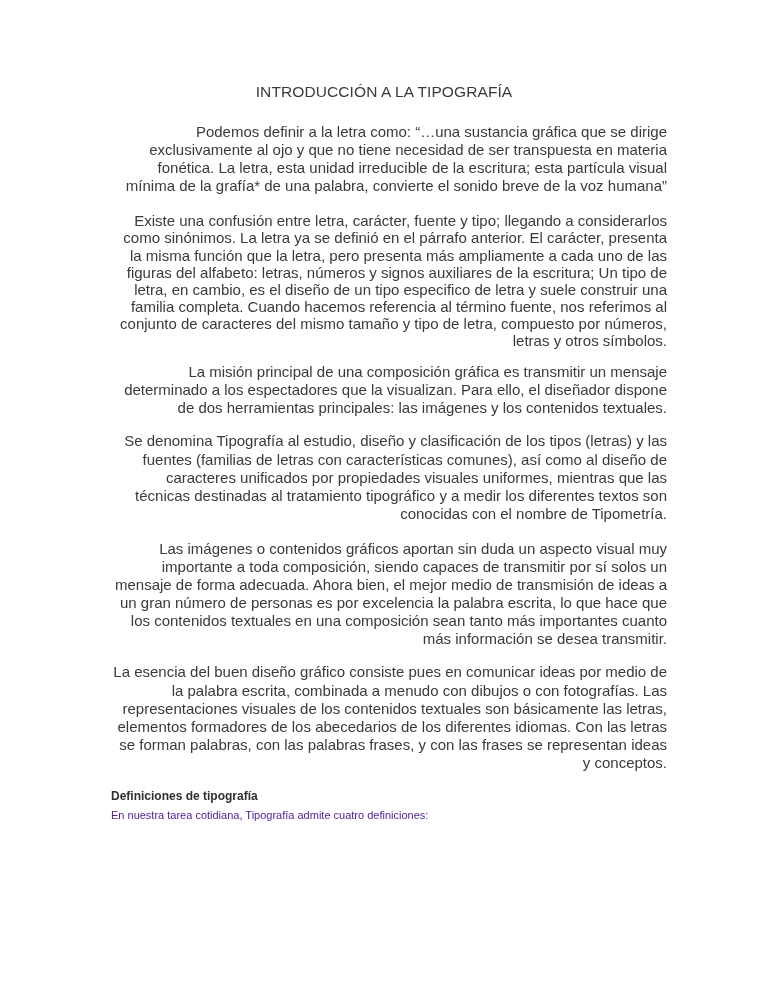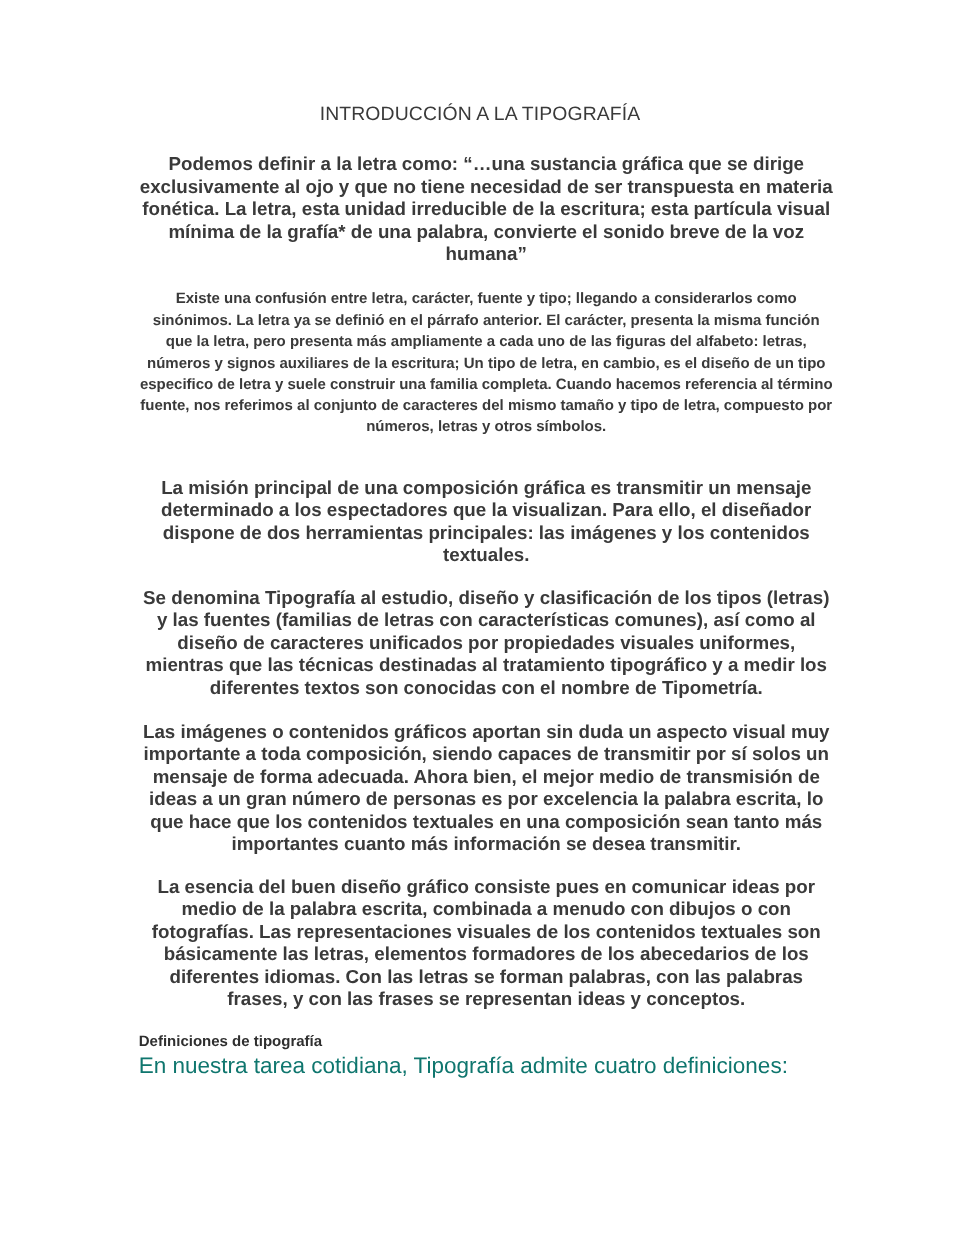--- a/index.html
+++ b/index.html
@@ -33,44 +33,44 @@
     color: #3a3a3a;
     padding-right: 8px;
   }
   .body-block {
     width: 556px;
   }
   p.para {
     margin: 0 0 17px 0;
     font-size: 15px;
     line-height: 18.1px;
-    text-align: center;
+    text-align: right;
     color: #3a3a3a;
-    font-weight: 700;
+    font-weight: 400;
   }
   p.para.small {
-    font-size: 12px;
+    font-size: 15px;
     line-height: 17.1px;
-    margin-bottom: 32px;
+    margin-bottom: 14px;
   }
   p.para.tight {
     margin-bottom: 15px;
   }
   h2.section-heading {
     font-size: 12px;
     line-height: 19px;
     font-weight: bold;
     margin: 0 0 1px 0;
     color: #2f2f2f;
   }
   p.lead-line {
     margin: 0;
-    font-size: 18px;
+    font-size: 11px;
     line-height: 17px;
-    color: #0f766e;
+    color: #4c1d95;
   }
 </style>
 </head>
 <body>
 
 <div class="page">
 
   <h1 class="doc-title">INTRODUCCIÓN A LA TIPOGRAFÍA</h1>
 
   <div class="body-block">

